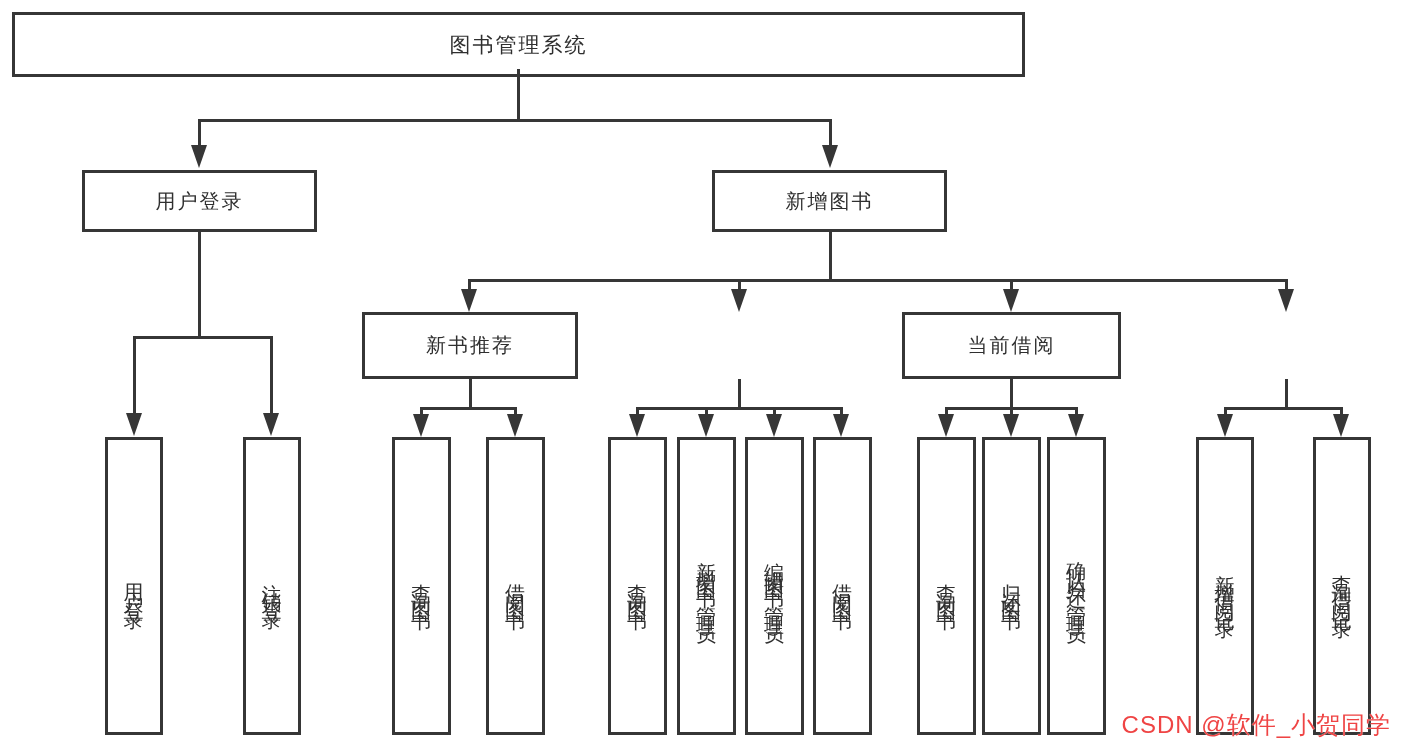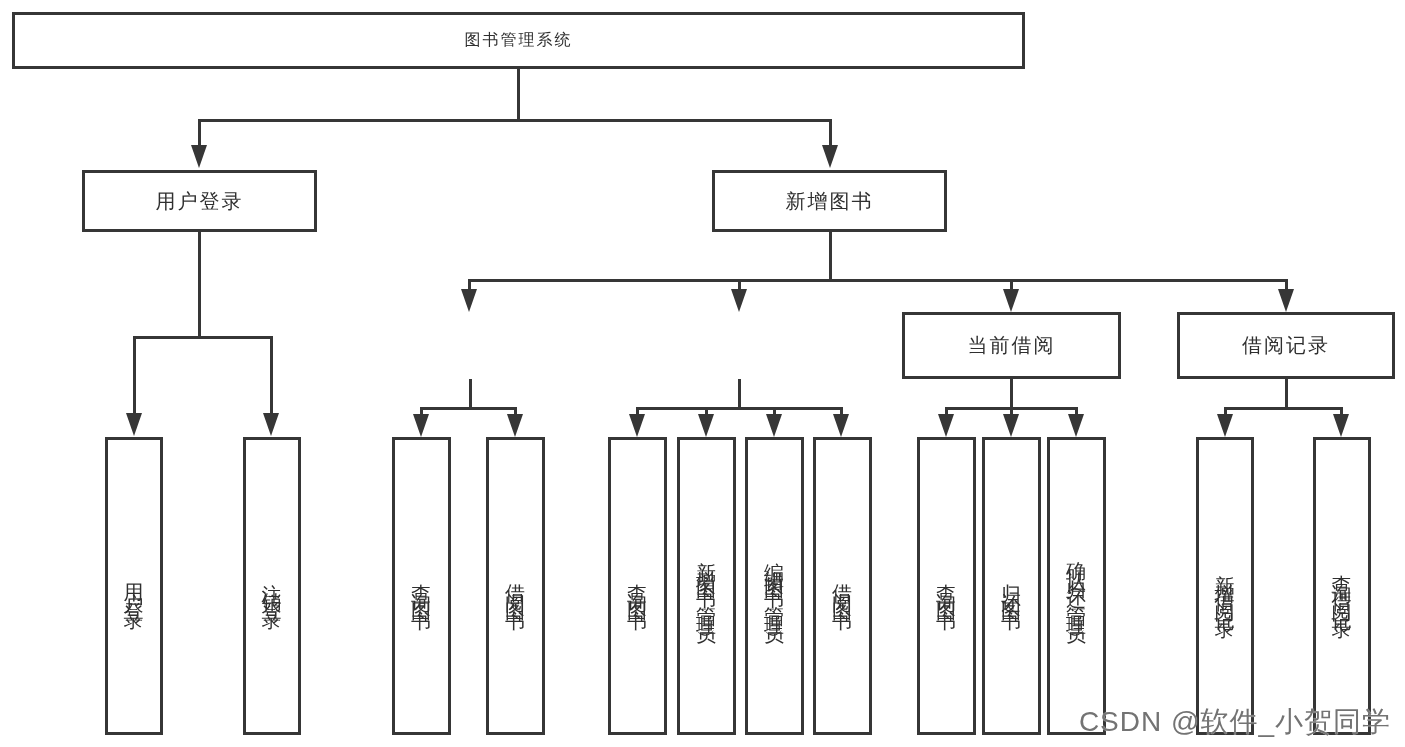--- a/index.html
+++ b/index.html
@@ -22,30 +22,30 @@
     font-size:20px;letter-spacing:9px;line-height:1;color:#2f2f2f;white-space:nowrap;
   }
   .line{position:absolute;background:#363636;}
   .arrow{
     position:absolute;width:0;height:0;
     border-left:8px solid transparent;border-right:8px solid transparent;
     border-top:23px solid #363636;
   }
   .watermark{
     position:absolute;right:14px;bottom:6px;
-    font-size:28px;color:#737373;letter-spacing:1px;
+    font-size:24px;color:#ef4444;letter-spacing:1px;
     text-shadow:0 0 1px #ffffff;
   }
 </style>
 </head>
 <body>
 
 <div id="canvas">
 
-  <div class="node" style="left:12px;top:12px;width:1013px;height:57px;font-size:16px;">
+  <div class="node" style="left:12px;top:12px;width:1013px;height:65px;font-size:21px;">
     <span>图书管理系统</span>
   </div>
 
   <div class="line" style="left:517px;top:69px;width:3px;height:50px;"></div>
   <div class="line" style="left:198px;top:119px;width:634px;height:3px;"></div>
   <div class="line" style="left:198px;top:119px;width:3px;height:32px;"></div>
   <div class="arrow" style="left:191px;top:145px;"></div>
   <div class="line" style="left:829px;top:119px;width:3px;height:32px;"></div>
   <div class="arrow" style="left:822px;top:145px;"></div>
 
@@ -67,25 +67,25 @@
   <div class="line" style="left:468px;top:279px;width:819px;height:3px;"></div>
   <div class="line" style="left:468px;top:279px;width:3px;height:12px;"></div>
   <div class="arrow" style="left:461px;top:289px;"></div>
   <div class="line" style="left:738px;top:279px;width:3px;height:12px;"></div>
   <div class="arrow" style="left:731px;top:289px;"></div>
   <div class="line" style="left:1010px;top:279px;width:3px;height:12px;"></div>
   <div class="arrow" style="left:1003px;top:289px;"></div>
   <div class="line" style="left:1285px;top:279px;width:3px;height:12px;"></div>
   <div class="arrow" style="left:1278px;top:289px;"></div>
 
+  <div class="node" style="left:362px;top:312px;width:216px;height:67px;">
+    <span>新书推荐</span>
+  </div>
   <div class="node" style="left:902px;top:312px;width:219px;height:67px;">
     <span>当前借阅</span>
-  </div>
-  <div class="node" style="left:1177px;top:312px;width:218px;height:67px;">
-    <span>借阅记录</span>
   </div>
 
   <div class="line" style="left:469px;top:379px;width:3px;height:28px;"></div>
   <div class="line" style="left:420px;top:407px;width:97px;height:3px;"></div>
   <div class="line" style="left:420px;top:407px;width:3px;height:9px;"></div>
   <div class="arrow" style="left:413px;top:414px;"></div>
   <div class="line" style="left:514px;top:407px;width:3px;height:9px;"></div>
   <div class="arrow" style="left:507px;top:414px;"></div>
 
   <div class="line" style="left:738px;top:379px;width:3px;height:28px;"></div>

